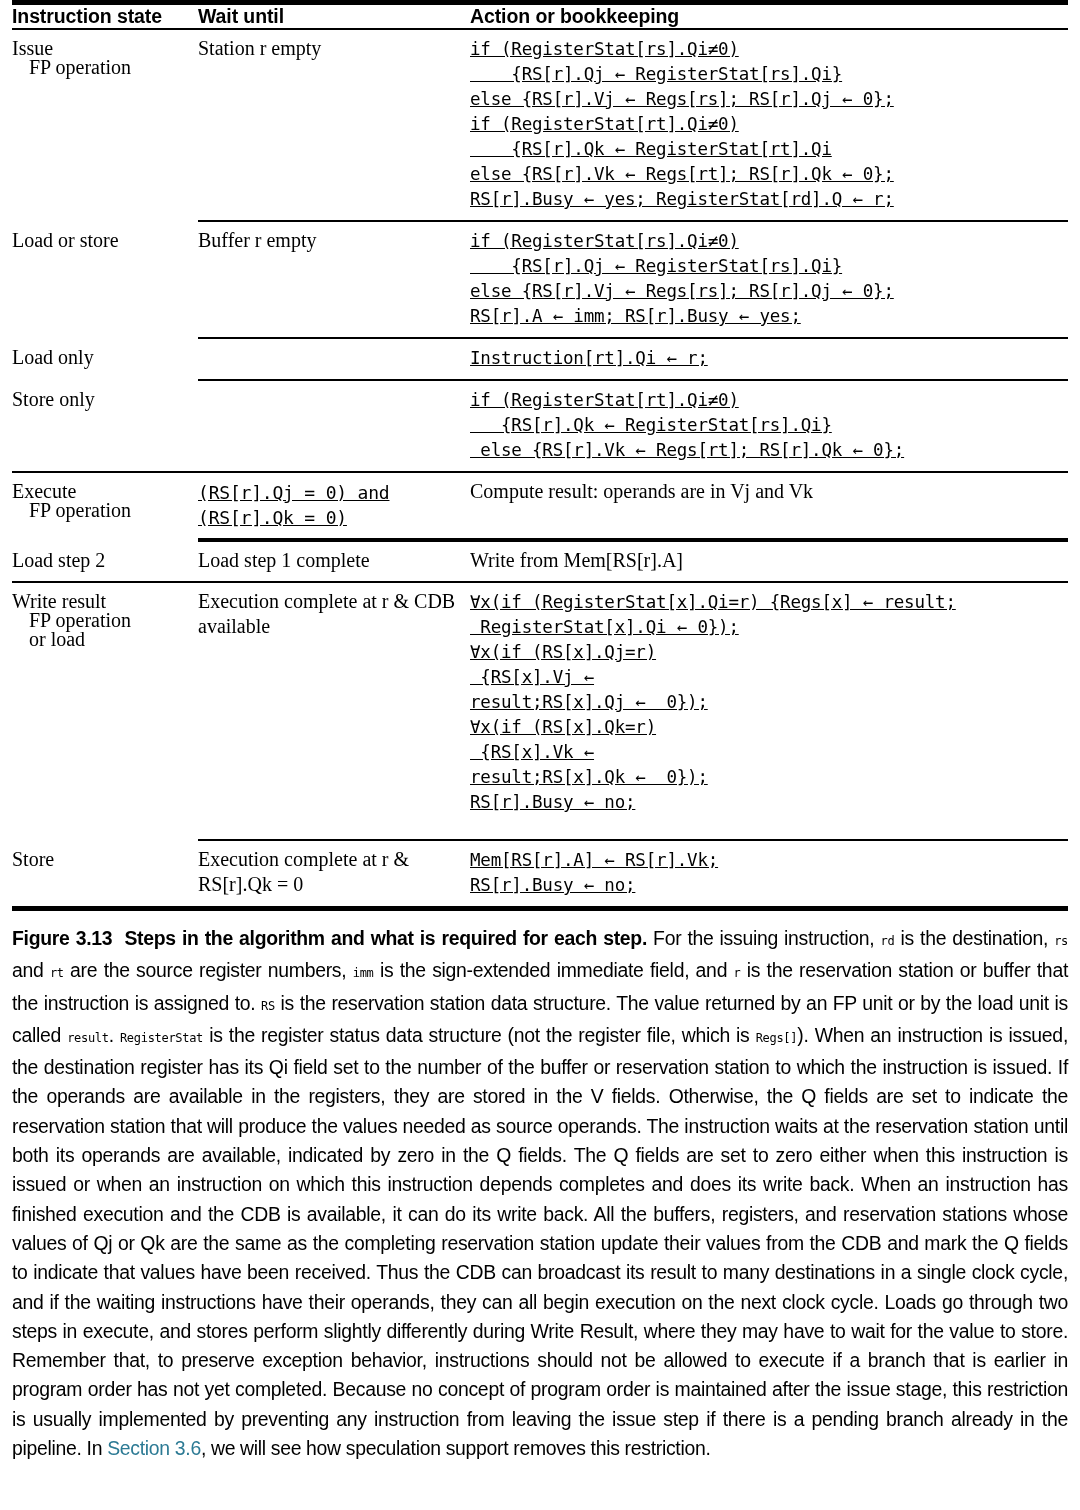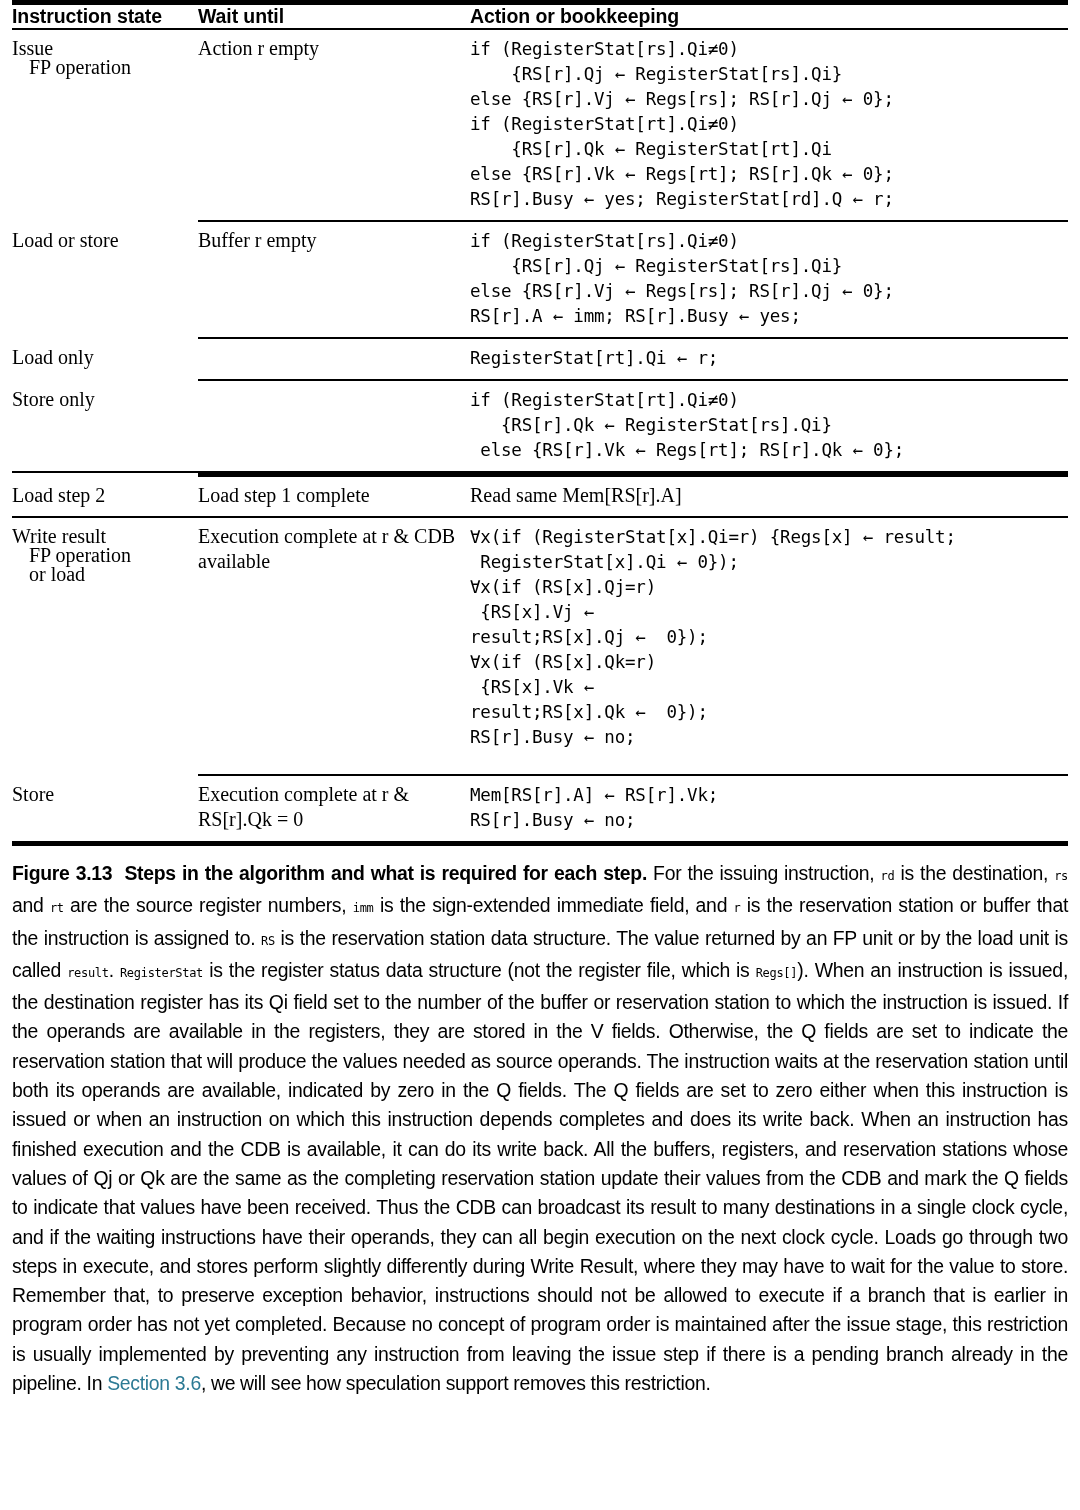--- a/index.html
+++ b/index.html
@@ -61,20 +61,21 @@
     line-height: 25px;
   }
   .cell.serif { font-family: "Liberation Serif", serif; }
   .code {
     font-family: "DejaVu Sans Mono", monospace;
     font-size: 17.5px;
     line-height: 25px;
     white-space: pre;
     letter-spacing: -0.2px;
     padding: 7px 0 8px 0;
+    text-decoration: underline;
   }
   .sub { padding-left: 17px; }
 
   .sep-cell { padding: 0; }
   .sep-line-full { height: 2px; background: #000; }
 
   
   .caption {
     font-family: "Liberation Sans", sans-serif;
     font-size: 19.4px;
@@ -120,21 +121,21 @@
             <div class="sep-line-full"></div>
           </td>
       </tr>
 
       <tr>
         <td>
           <div class="cell serif">Issue</div>
           <div class="cell serif sub" style="padding-top:0;margin-top:-14px">FP operation</div>
         </td>
         <td>
-          <div class="cell serif">Action r empty</div>
+          <div class="cell serif">Station r empty</div>
         </td>
         <td>
           <div class="code">if (RegisterStat[rs].Qi≠0)
     {RS[r].Qj ← RegisterStat[rs].Qi}
 else {RS[r].Vj ← Regs[rs]; RS[r].Qj ← 0};
 if (RegisterStat[rt].Qi≠0)
     {RS[r].Qk ← RegisterStat[rt].Qi
 else {RS[r].Vk ← Regs[rt]; RS[r].Qk ← 0};
 RS[r].Busy ← yes; RegisterStat[rd].Q ← r;</div>
         </td>
@@ -170,21 +171,21 @@
       </tr>
 
       <tr>
         <td>
           <div class="cell serif">Load only</div>
         </td>
         <td>
           <div class="cell serif"></div>
         </td>
         <td>
-          <div class="code">RegisterStat[rt].Qi ← r;</div>
+          <div class="code">Instruction[rt].Qi ← r;</div>
         </td>
       </tr>
 
       <tr>
         <td class="sep-cell"></td>
         <td class="sep-cell" colspan="2">
             <div class="sep-line-full"></div>
           </td>
       </tr>
 
@@ -201,20 +202,33 @@
  else {RS[r].Vk ← Regs[rt]; RS[r].Qk ← 0};</div>
         </td>
       </tr>
 
       <tr>
         <td class="sep-cell" colspan="3">
             <div class="sep-line-full"></div>
           </td>
       </tr>
 
+      <tr>
+        <td>
+          <div class="cell serif">Execute</div>
+          <div class="cell serif sub" style="padding-top:0;margin-top:-14px">FP operation</div>
+        </td>
+        <td>
+          <div class="code" style="font-size:18px">(RS[r].Qj = 0) and
+(RS[r].Qk = 0)</div>
+        </td>
+        <td>
+          <div class="cell serif">Compute result: operands are in Vj and Vk</div>
+        </td>
+      </tr>
 
       <tr>
         <td class="sep-cell"></td>
         <td class="sep-cell" colspan="2">
             <div class="sep-line-full"></div>
           </td>
       </tr>
 
 
       <tr>
@@ -225,21 +239,21 @@
       </tr>
 
       <tr>
         <td>
           <div class="cell serif">Load step 2</div>
         </td>
         <td>
           <div class="cell serif">Load step 1 complete</div>
         </td>
         <td>
-          <div class="cell serif">Read same Mem[RS[r].A]</div>
+          <div class="cell serif">Write from Mem[RS[r].A]</div>
         </td>
       </tr>
 
       <tr>
         <td class="sep-cell" colspan="3">
             <div class="sep-line-full"></div>
           </td>
       </tr>
 
       <tr>

